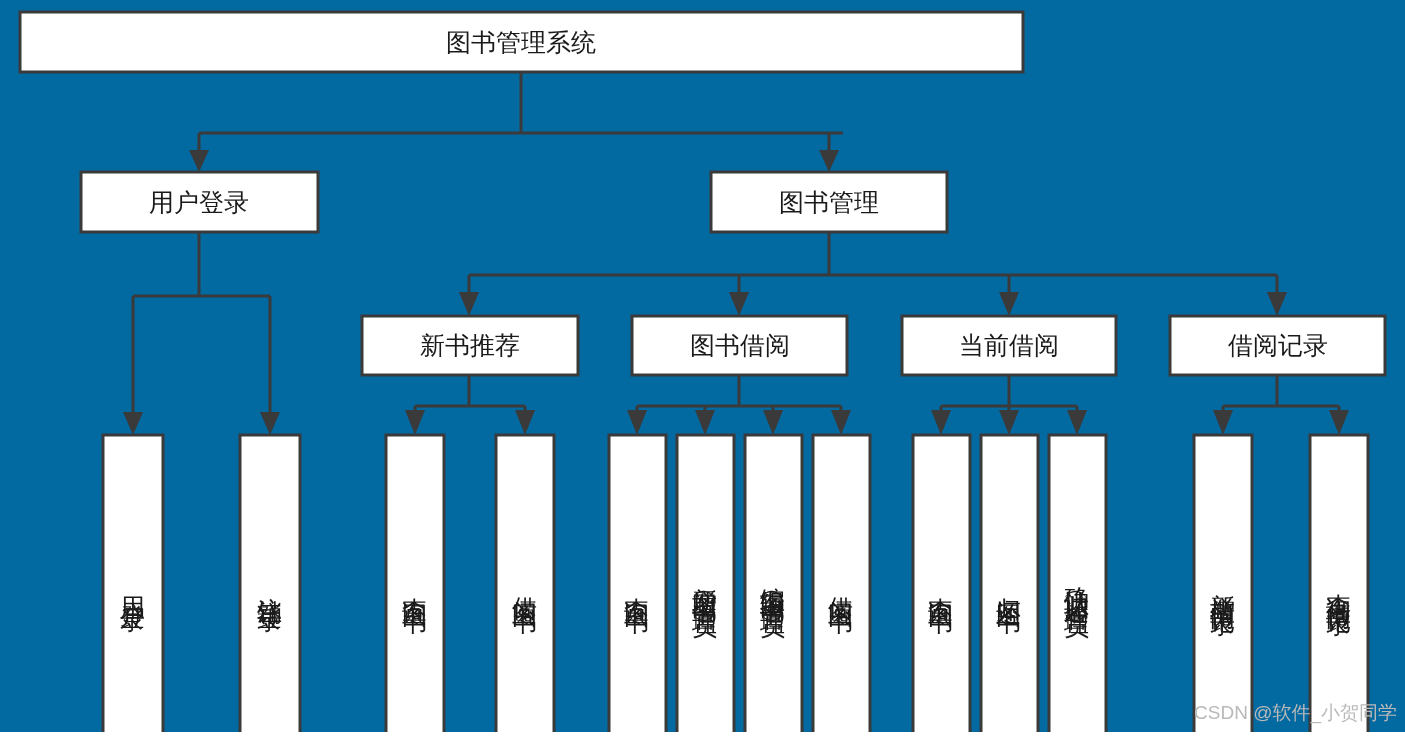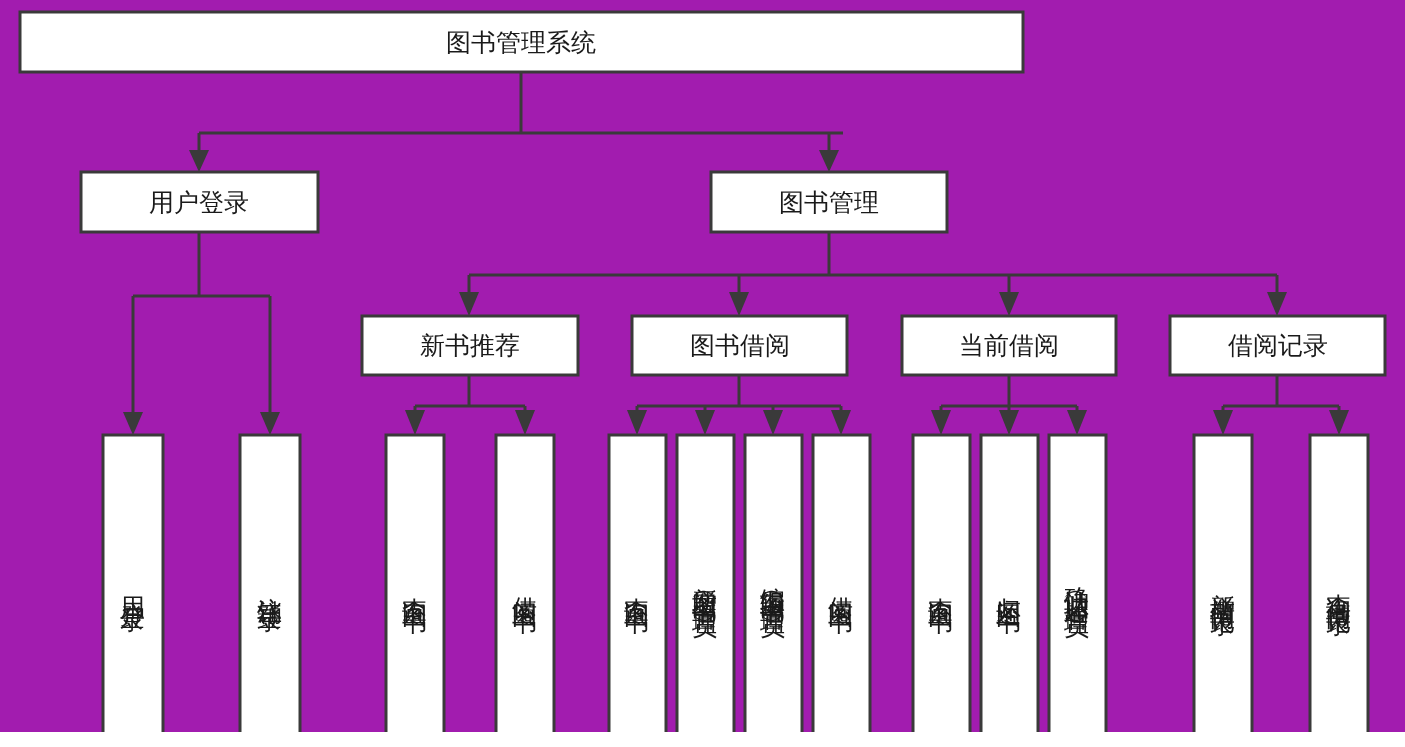--- a/index.html
+++ b/index.html
@@ -7,21 +7,21 @@
     padding: 0;
     background: #ffffff;
   }
   body {
     font-family: "Liberation Sans", "DejaVu Sans", sans-serif;
   }
   #diagram-root {
     position: relative;
     width: 1405px;
     height: 732px;
-    background: #a21caf;
+    background: #0369a1;
     overflow: hidden;
   }
   svg#flowchart {
     position: absolute;
     left: 0;
     top: 0;
     width: 1405px;
     height: 747px;
     display: block;
   }
@@ -244,14 +244,15 @@
       <text class="node-label-v" x="1223" y="585" text-anchor="middle">新增借阅记录</text>
     </g>
 
     <g>
       <rect class="node-box" x="1310" y="435" width="58" height="300"></rect>
       <text class="node-label-v" x="1339" y="585" text-anchor="middle">查询借阅记录</text>
     </g>
 
   </svg>
 
+  <div class="watermark">CSDN @软件_小贺同学</div>
 
 </div>
 
 </body></html>

